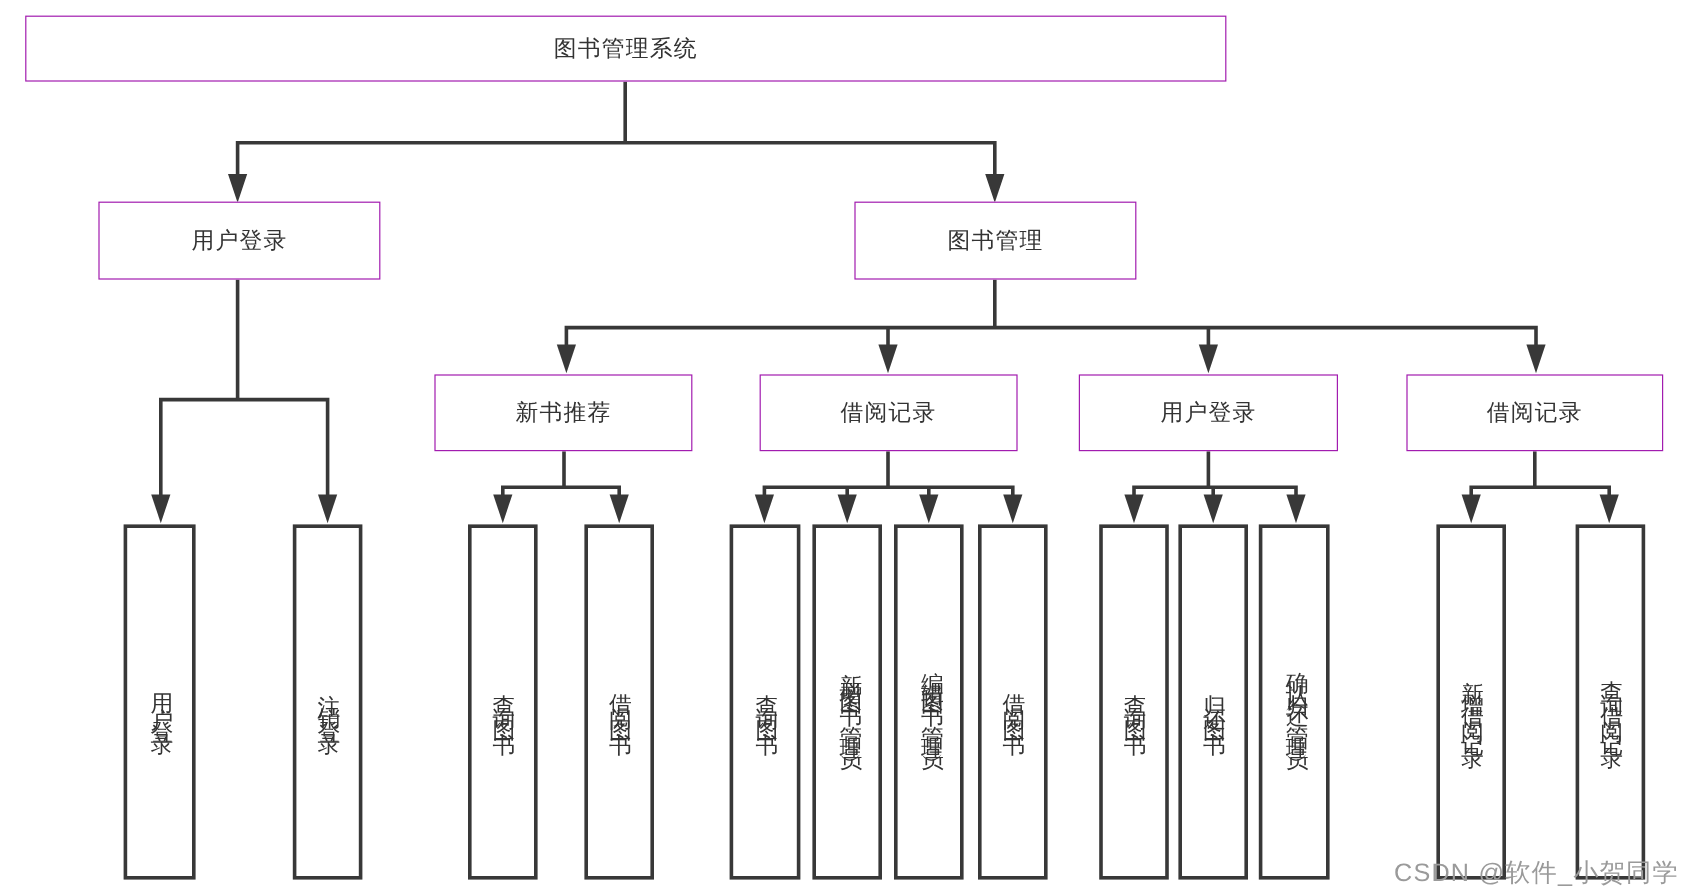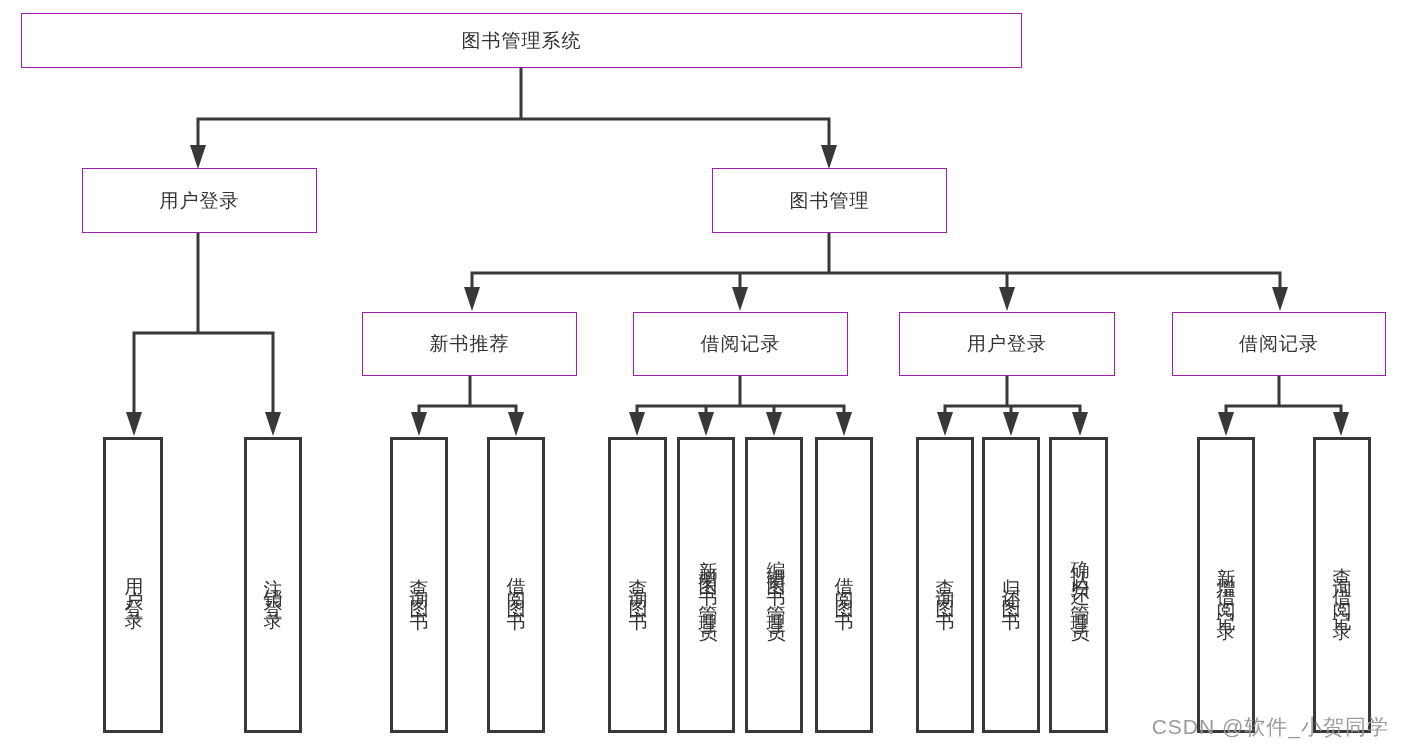--- a/index.html
+++ b/index.html
@@ -52,21 +52,21 @@
     letter-spacing: 11px;
     overflow: hidden;
   }
   .leaf span {
     display: inline;
   }
   
   .leaf { line-height: 52px; }
   .watermark {
     position: absolute;
-    right: 16px;
+    right: 6px;
     bottom: 6px;
     font-size: 21px;
     color: #9a9a9a;
     letter-spacing: 1px;
     white-space: nowrap;
   }
 </style>
 </head>
 <body>
 

